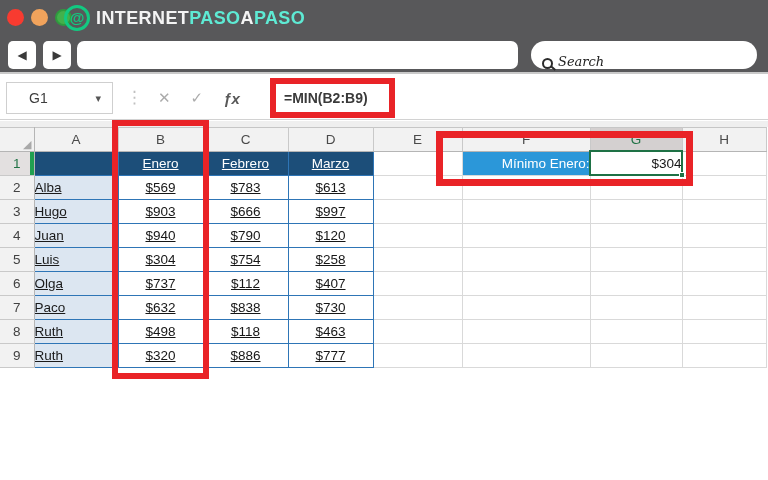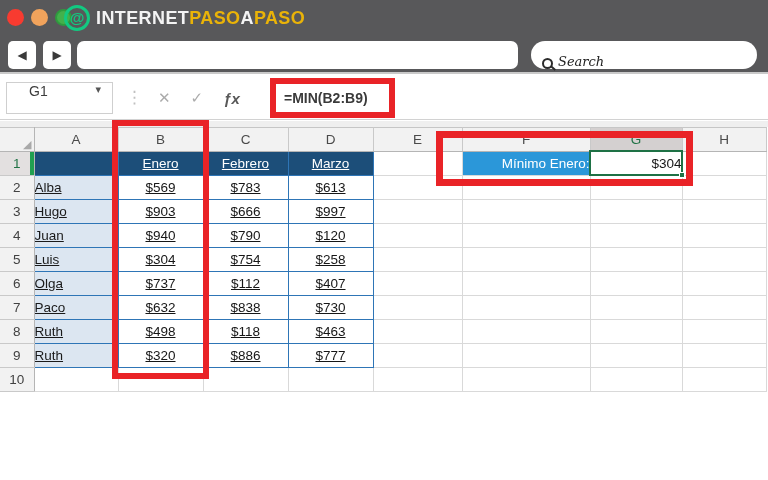--- a/index.html
+++ b/index.html
@@ -10,41 +10,41 @@
   
   .titlebar { position:absolute; left:0; top:0; width:768px; height:36px; background:#58585a; }
   .tl { position:absolute; top:9px; width:17px; height:17px; border-radius:50%; }
   .tl.red    { left:7px;  background:#f83b30; }
   .tl.orange { left:31px; background:#f1a35c; }
   .tl.green  { left:55px; background:#43b14b; border:2px solid #2f9a3e; }
   .logo { position:absolute; left:64px; top:5px; width:26px; height:26px; border:3px solid #12c981;
           border-radius:50%; color:#12c981; font-weight:bold; font-size:15px; line-height:20px; text-align:center; }
   .brand { position:absolute; left:96px; top:8px; font-size:18px; font-weight:bold; letter-spacing:.4px; white-space:nowrap; }
   .brand .w { color:#f4f4f4; }
-  .brand .g { color:#eab308; }
+  .brand .g { color:#5eead4; }
 
   
   .toolbar { position:absolute; left:0; top:36px; width:768px; height:38px; background:#58585a; border-bottom:2px solid #c9c9c9; }
   .navbtn { position:absolute; top:5px; width:28px; height:28px; background:#ffffff; border:none; border-radius:5px;
             color:#3a3a3a; font-size:12px; line-height:28px; text-align:center; padding:0; }
   .navbtn.back { left:8px; }
   .navbtn.fwd  { left:43px; }
   .addressbar { position:absolute; left:77px; top:5px; width:441px; height:28px; background:#ffffff;
                 border:none; border-radius:7px; padding:0 10px; font-size:13px; color:#333; }
   .searchpill { position:absolute; left:531px; top:5px; width:226px; height:28px; background:#ffffff;
                 border-radius:14px; display:flex; align-items:flex-end; padding-left:11px; }
   .mag { position:relative; width:11px; height:11px; border:2px solid #2b2b2b; border-radius:50%; display:inline-block; }
   .mag::after { content:""; position:absolute; width:6px; height:2px; background:#2b2b2b;
                 right:-5px; bottom:-2px; transform:rotate(40deg); }
   .searchtext { font-family:"DejaVu Serif", serif; font-style:italic; font-size:13px; color:#222; margin-left:5px; }
 
   
   .formulabar { position:absolute; left:0; top:76px; width:768px; height:44px; background:#ffffff; border-bottom:1px solid #d2d2d2; }
   .namebox { position:absolute; left:6px; top:6px; width:107px; height:32px; background:#fff; border:1px solid #cfcfcf;
-             display:flex; align-items:flex-start; justify-content:space-between; padding:0 11px 0 22px;
+             display:flex; align-items:center; justify-content:space-between; padding:0 11px 0 22px;
              font-size:14px; color:#3d3d3d; }
   .namebox .dd { color:#555; font-size:11px; }
   .fdots { position:absolute; left:126px; top:11px; color:#c0c0c0; font-size:17px; }
   .ficons { position:absolute; left:158px; top:0; height:44px; display:flex; align-items:center; gap:20px; }
   .fx-cancel, .fx-confirm { color:#ababab; font-size:15px; }
   .fx-fn { color:#595959; font-size:15px; font-style:italic; font-weight:bold; }
   .formulabox { position:absolute; left:270px; top:2px; width:125px; height:40px; background:#ffffff;
                 border:6px solid #e92327; display:flex; align-items:center; padding-left:8px;
                 font-size:14px; font-weight:bold; color:#3a3a3a; white-space:nowrap; }
 
@@ -243,31 +243,20 @@
         <td class="rn">9</td>
         <td class="c tb namecell">Ruth</td>
         <td class="c tb val">$320</td>
         <td class="c tb val">$886</td>
         <td class="c tb val">$777</td>
         <td class="c"></td>
             <td class="c"></td>
             <td class="c"></td>
             <td class="c"></td>
       </tr>
-      <tr>
-        <td class="rn">10</td>
-        <td class="c"></td>
-            <td class="c"></td>
-            <td class="c"></td>
-            <td class="c"></td>
-        <td class="c"></td>
-            <td class="c"></td>
-            <td class="c"></td>
-            <td class="c"></td>
-      </tr>
     </tbody>
       </table>
 
     <div class="selbox">
       <span class="handle"></span>
     </div>
   </div>
 
   <div class="ann colB"></div>
   <div class="ann fg"></div>

